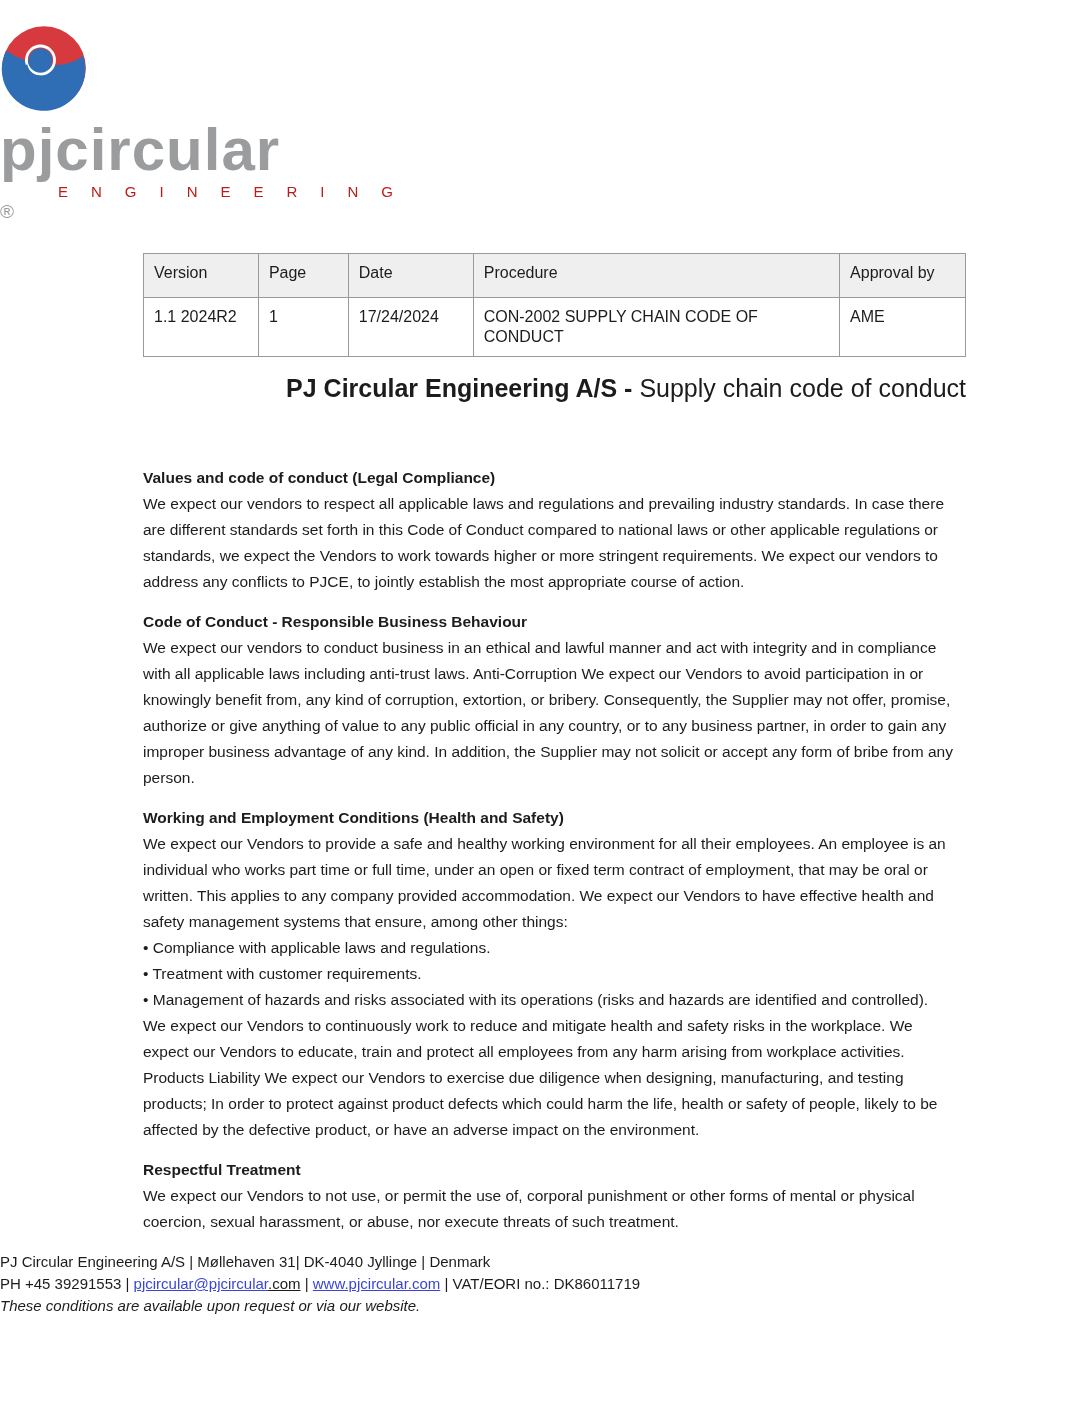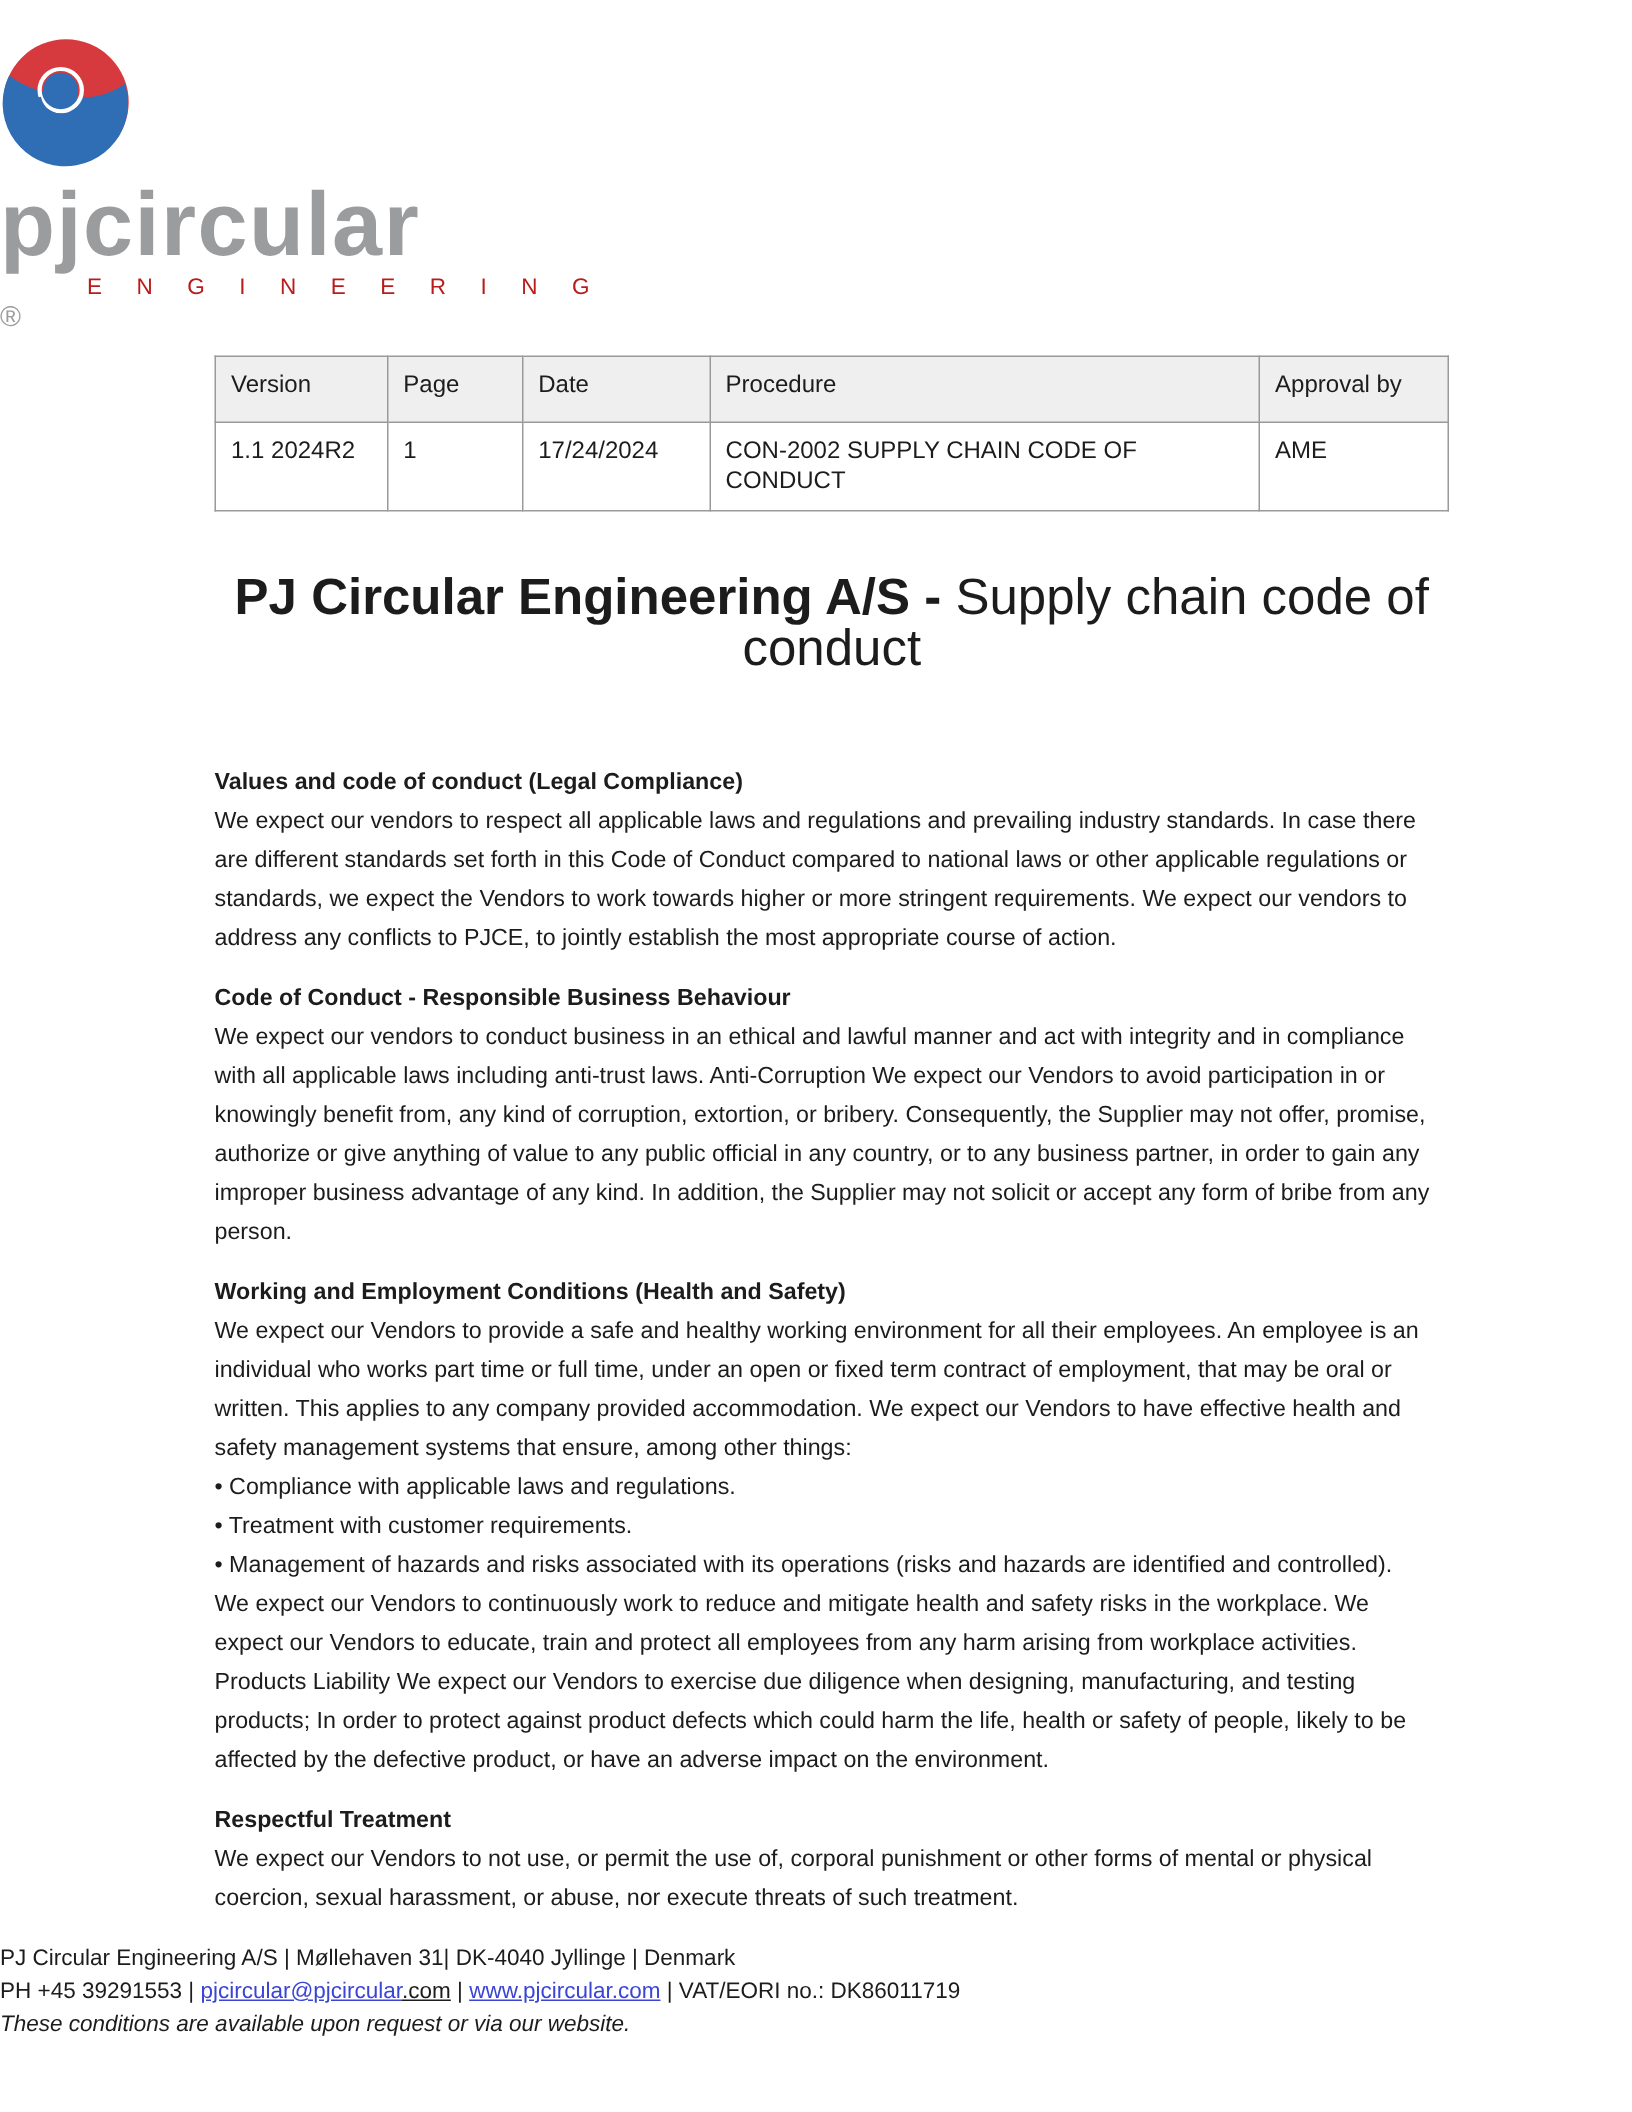--- a/index.html
+++ b/index.html
@@ -27,32 +27,32 @@
     letter-spacing:1px; line-height:1;
   }
   .brand-sub {
     font-size:15px; color:#b91c1c; margin-top:3px; padding-left:58px;
     letter-spacing:23px; white-space:nowrap;
   }
   .reg-mark { font-size:19px; color:#9b9c9e; line-height:1; padding-top:2px; }
 
   
   .content { margin:0 122px 0 143px; }
-  .doc-table { border-collapse:collapse; width:823px; margin-top:16px; font-size:16px; }
+  .doc-table { border-collapse:collapse; width:823px; margin-top:32px; font-size:16px; }
   .doc-table th, .doc-table td {
     border:1px solid #9a9a9a; text-align:left; font-weight:normal;
     vertical-align:top; padding:9px 10px; line-height:20px;
   }
   .doc-table thead th { background:#efefef; height:44px; }
   .doc-table tbody td { height:46px; }
   .col-version { width:115px; } .col-page { width:90px; } .col-date { width:125px; }
   .col-proc { width:367px; } .col-appr { width:126px; }
 
   
-  .doc-title { text-align:center; font-size:34px; margin-top:40px; line-height:34px; }
+  .doc-title { text-align:right; font-size:25px; margin-top:14px; line-height:34px; }
   .title-bold { font-weight:bold; }
 
   
   .sections { margin-top:60px; width:812px; font-size:15.5px; line-height:26px; }
   .section { margin-top:14px; }
   .section:first-child { margin-top:0; }
   .section h3 { font-size:15.5px; font-weight:bold; line-height:26px; }
   .section p { line-height:26px; }
 
   

